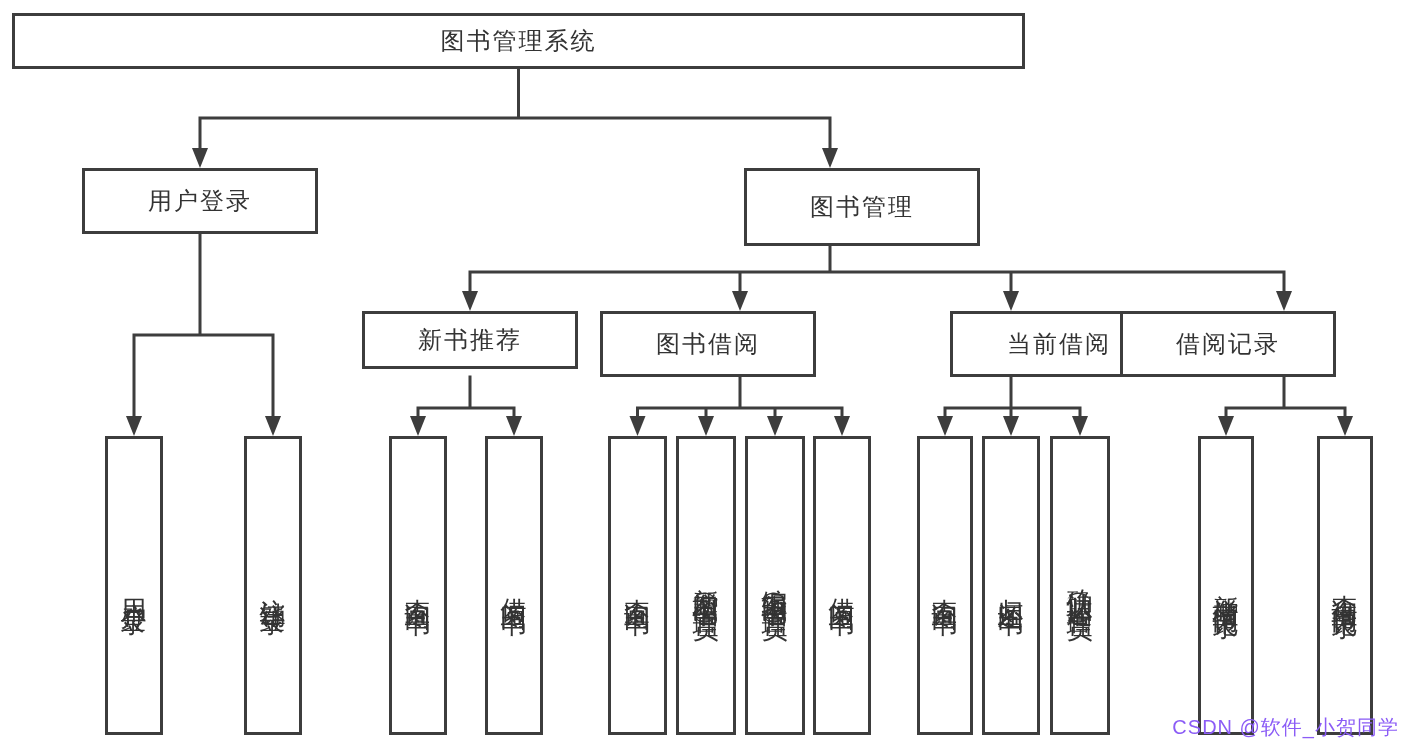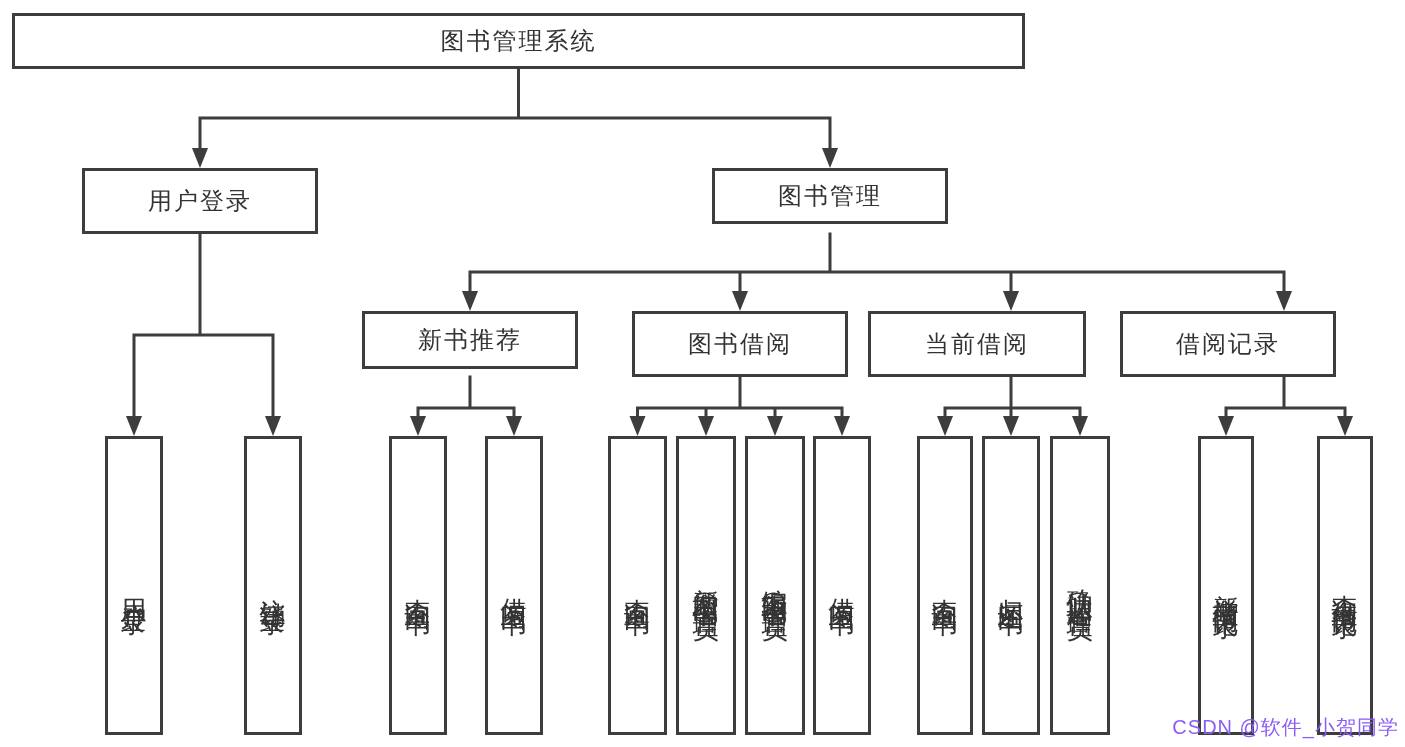--- a/index.html
+++ b/index.html
@@ -83,30 +83,30 @@
       <polygon points="1345,436 1337,416 1353,416" fill="#3d3d3d"></polygon>
       <path d="M1284 377 L1284 408 M1226 408 L1345 408 M1226 408 L1226 418 M1345 408 L1345 418" fill="none" stroke="#3d3d3d" stroke-width="3" stroke-linecap="square"></path>
     </svg>
   <div id="nodes">
       <div class="node h" style="left: 12px; top: 13px; width: 1013px; height: 56px;">
         <span class="label">图书管理系统</span>
       </div>
       <div class="node h" style="left: 82px; top: 168px; width: 236px; height: 66px;">
         <span class="label">用户登录</span>
       </div>
-      <div class="node h" style="left: 712px; top: 168px; width: 236px; height: 56px;">
+      <div class="node h" style="left: 744px; top: 168px; width: 236px; height: 78px;">
         <span class="label">图书管理</span>
       </div>
       <div class="node h" style="left: 362px; top: 311px; width: 216px; height: 58px;">
         <span class="label">新书推荐</span>
       </div>
-      <div class="node h" style="left: 632px; top: 311px; width: 216px; height: 66px;">
+      <div class="node h" style="left: 600px; top: 311px; width: 216px; height: 66px;">
         <span class="label">图书借阅</span>
       </div>
-      <div class="node h" style="left: 868px; top: 311px; width: 218px; height: 66px;">
+      <div class="node h" style="left: 950px; top: 311px; width: 218px; height: 66px;">
         <span class="label">当前借阅</span>
       </div>
       <div class="node h" style="left: 1120px; top: 311px; width: 216px; height: 66px;">
         <span class="label">借阅记录</span>
       </div>
       <div class="node v" style="left: 105px; top: 436px; width: 58px; height: 299px;">
         <span class="label">用户登录</span>
       </div>
       <div class="node v" style="left: 244px; top: 436px; width: 58px; height: 299px;">
         <span class="label">注销登录</span>

